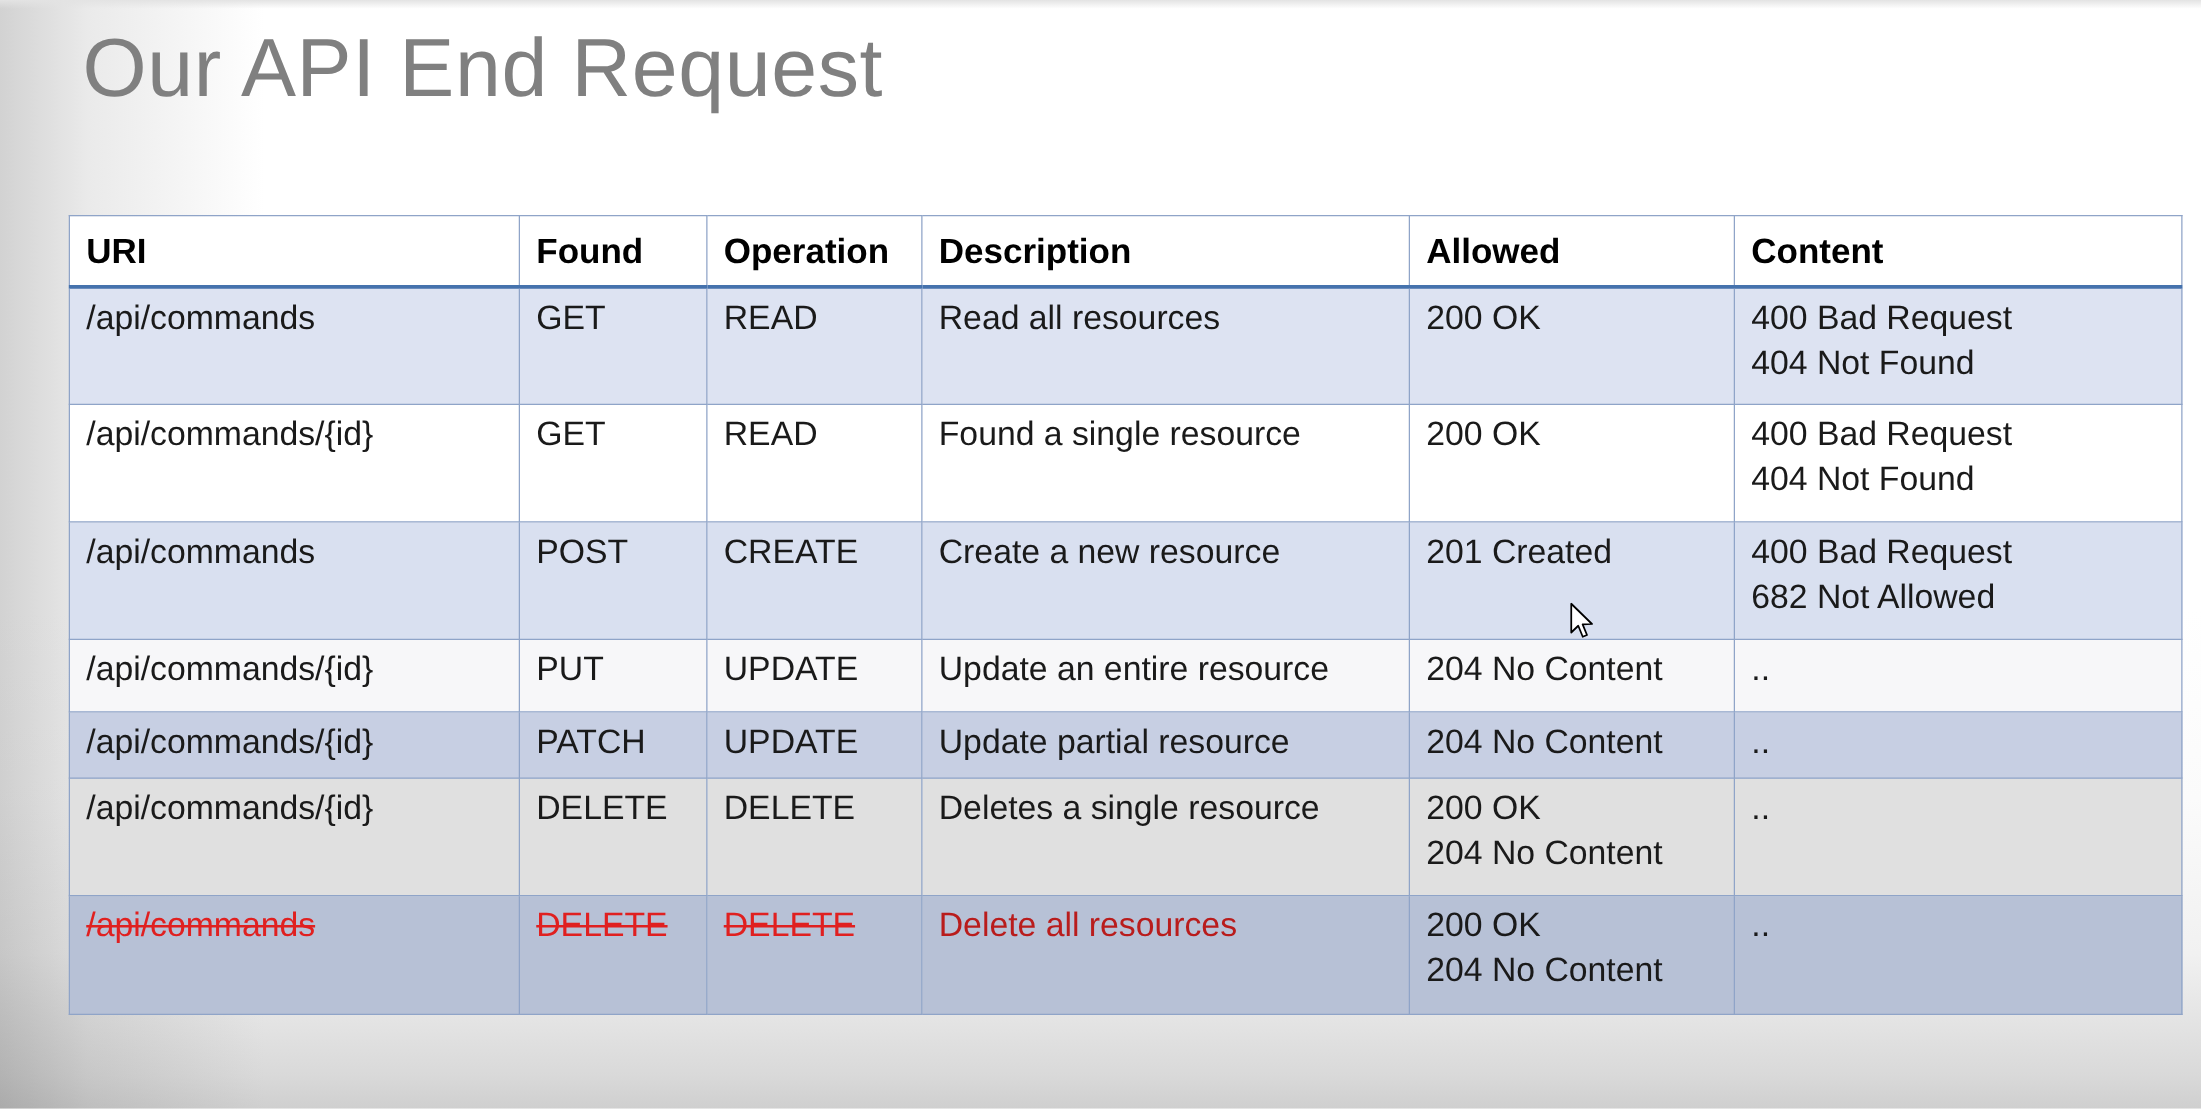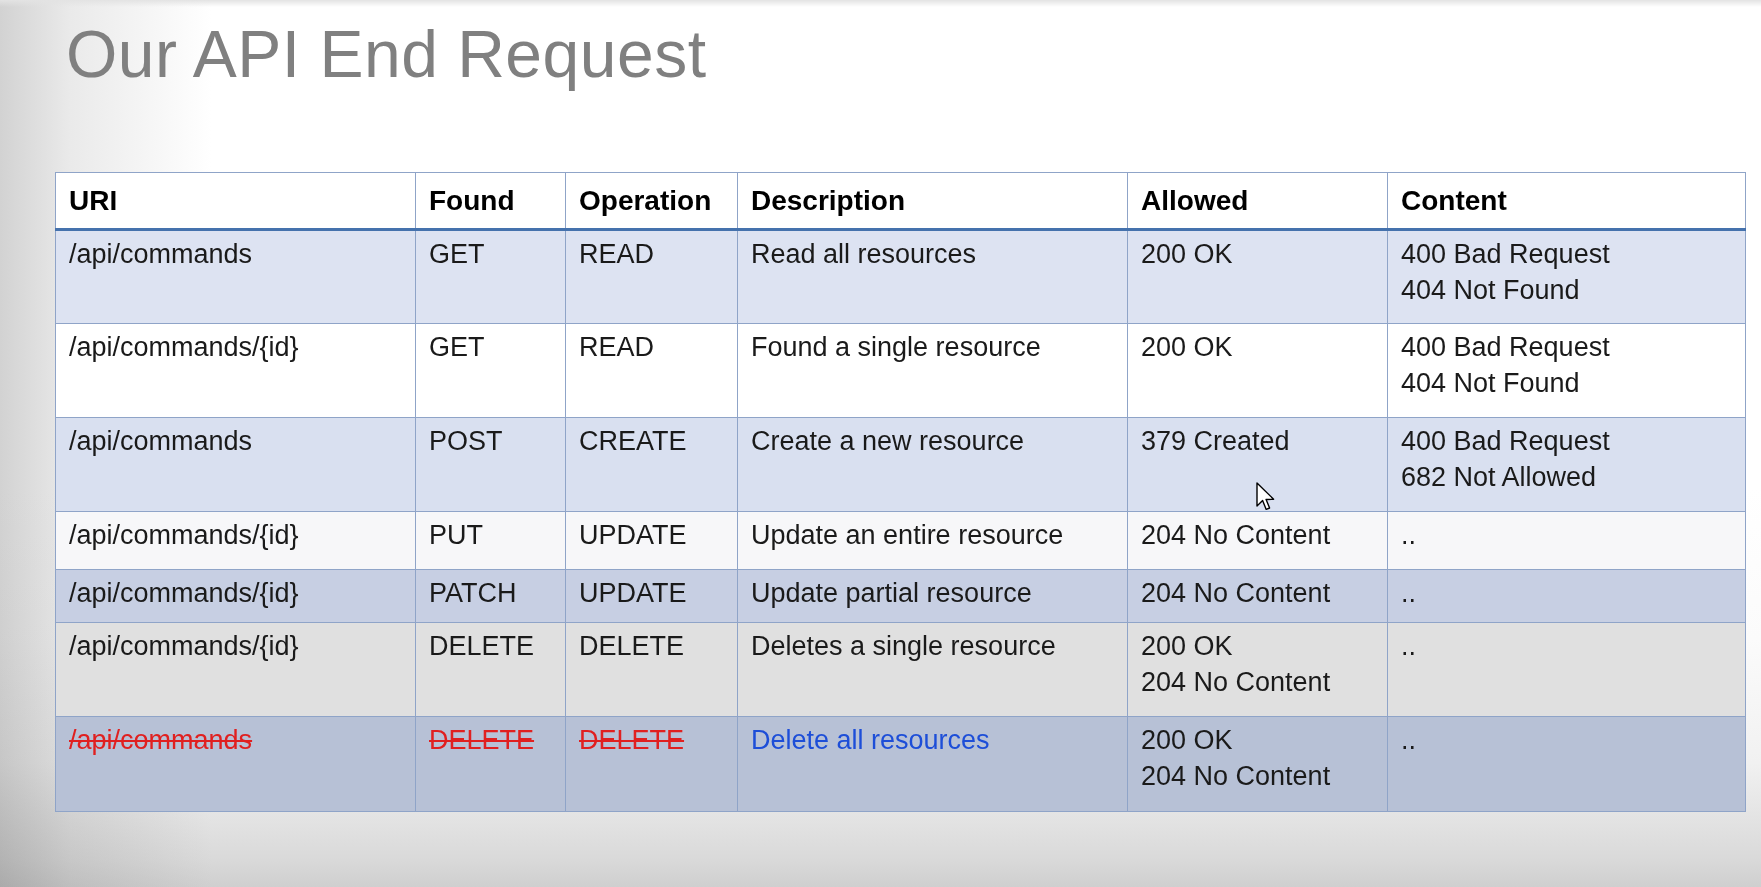--- a/index.html
+++ b/index.html
@@ -102,21 +102,21 @@
   tr.r6 td { background: #b7c1d6;  height: 95px; }
 
   td .line { display: block; white-space: nowrap; }
 
   .strike {
     color: #e02020;
     text-decoration: line-through;
     text-decoration-color: #e02020;
     text-decoration-thickness: 2px;
   }
-  .redtext { color: #1d4ed8; }
+  .redtext { color: #b91c1c; }
 
   
   #cursor {
     position: absolute;
     left: 1255px;
     top: 482px;
     width: 22px;
     height: 32px;
     pointer-events: none;
   }
@@ -181,21 +181,21 @@
             <span class="line">404 Not Found</span>
           </td>
         </tr>
 
         <tr class="r2">
           <td>/api/commands</td>
           <td>POST</td>
           <td>CREATE</td>
           <td>Create a new resource</td>
           <td>
-            <span class="line">379 Created</span>
+            <span class="line">201 Created</span>
             <span class="line"></span>
           </td>
           <td>
             <span class="line">400 Bad Request</span>
             <span class="line">682 Not Allowed</span>
           </td>
         </tr>
 
         <tr class="r3">
           <td>/api/commands/{id}</td>

